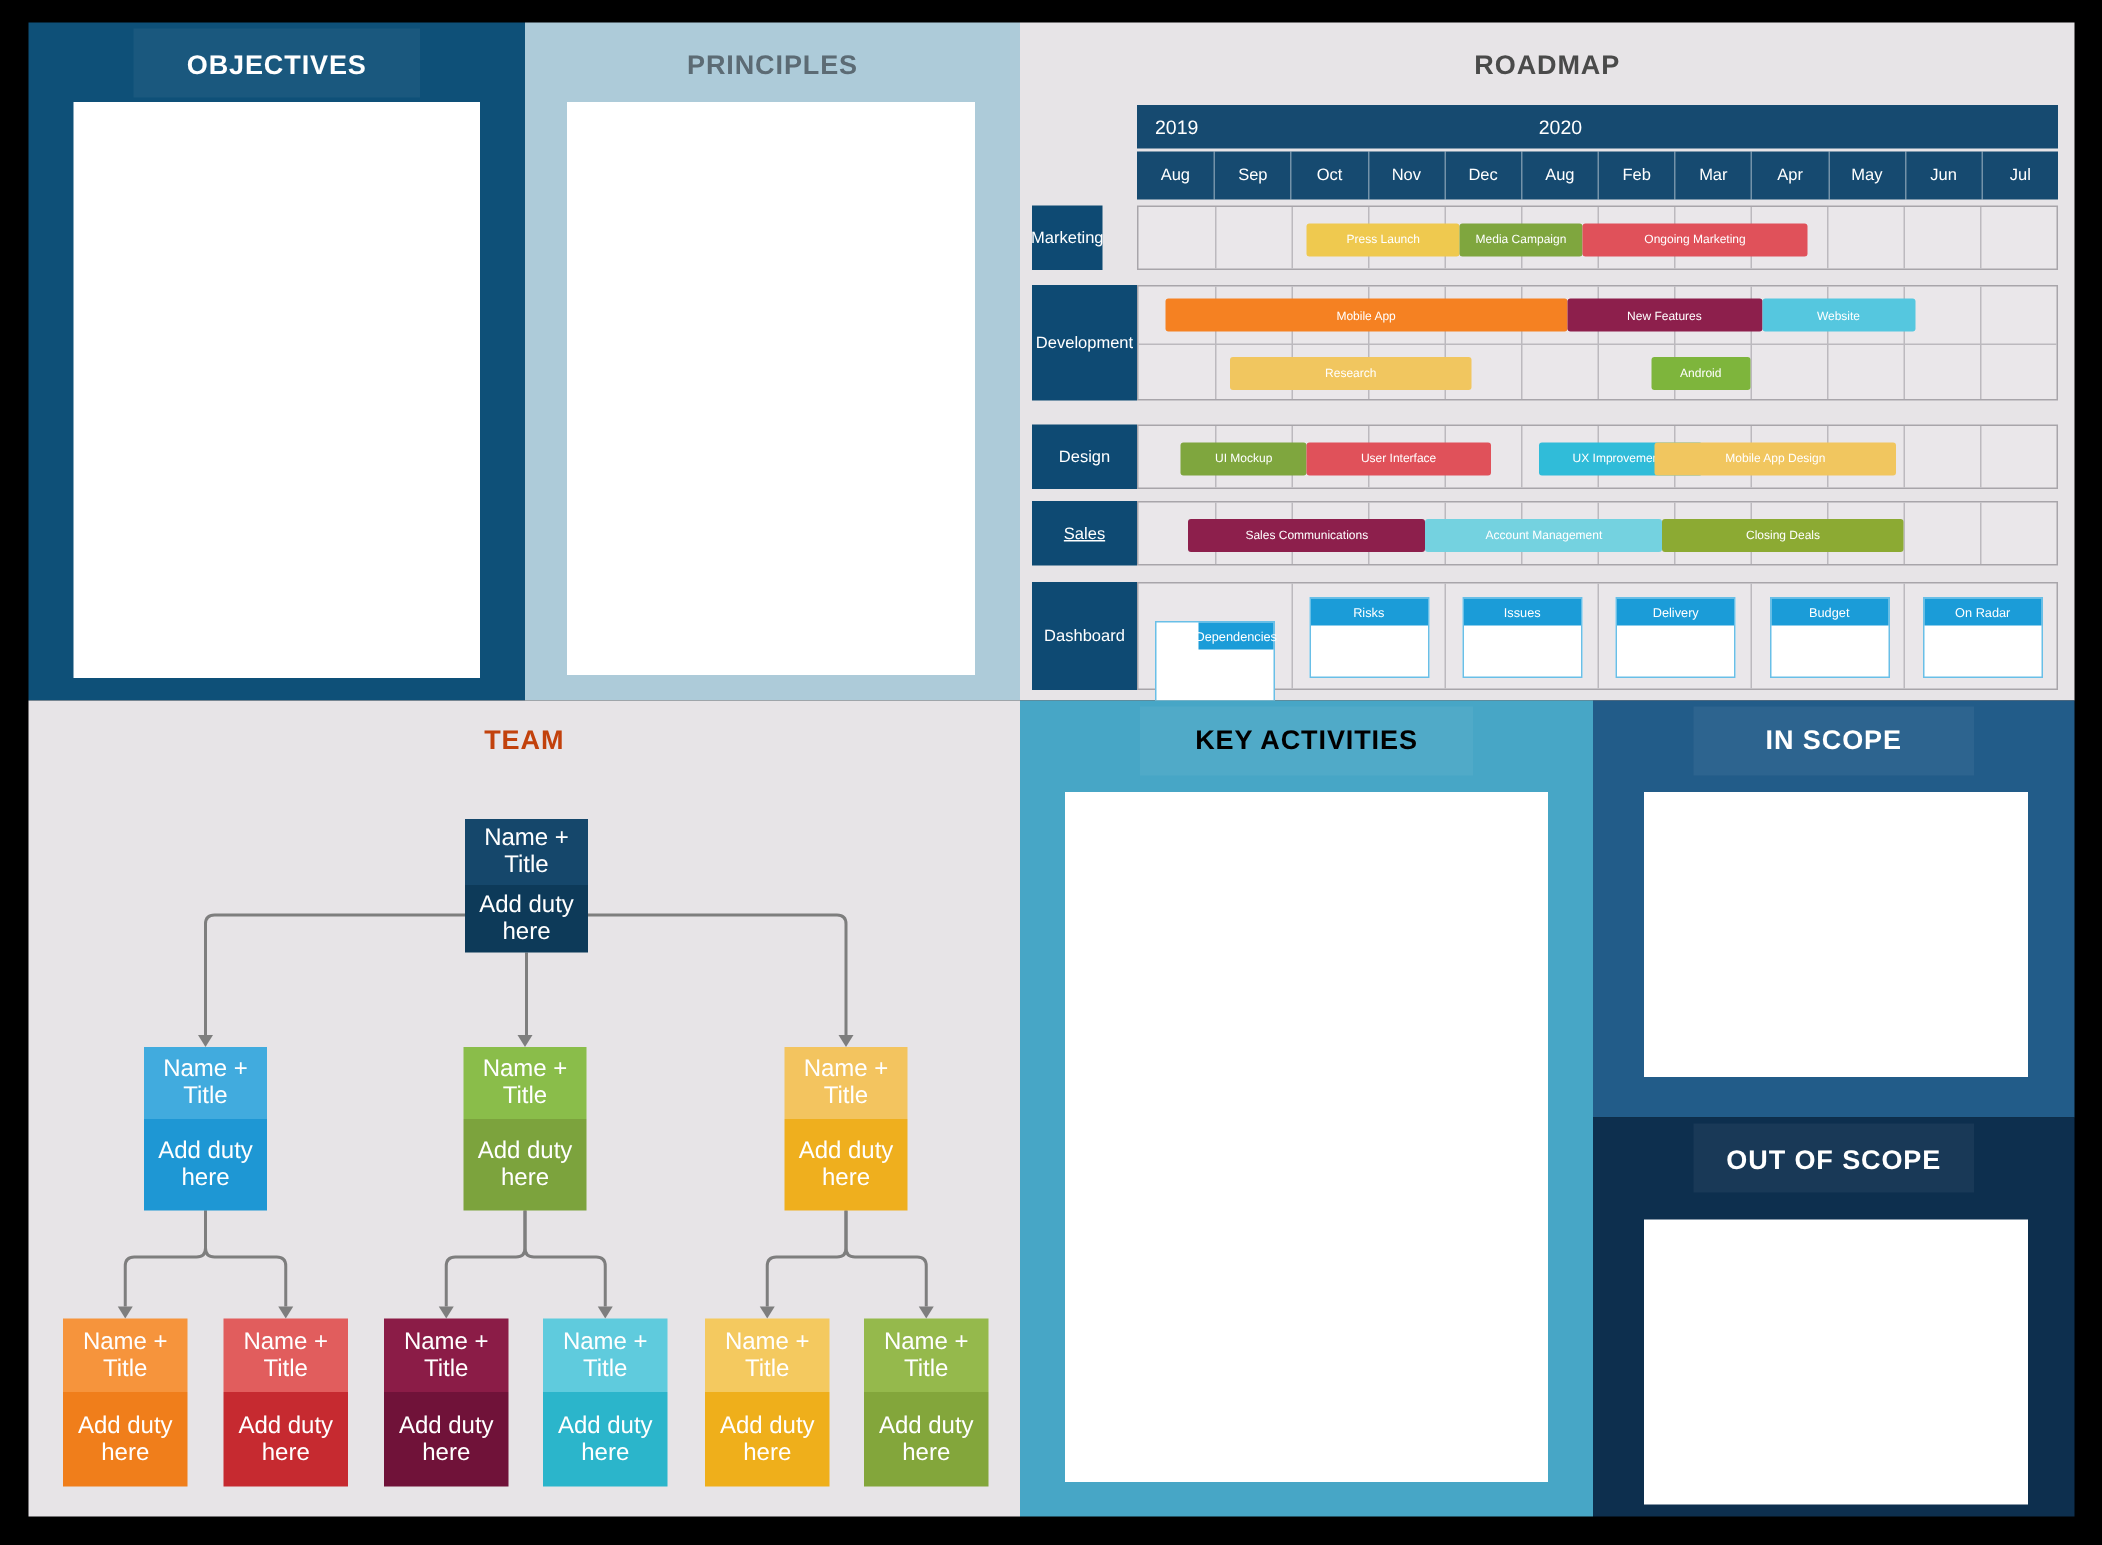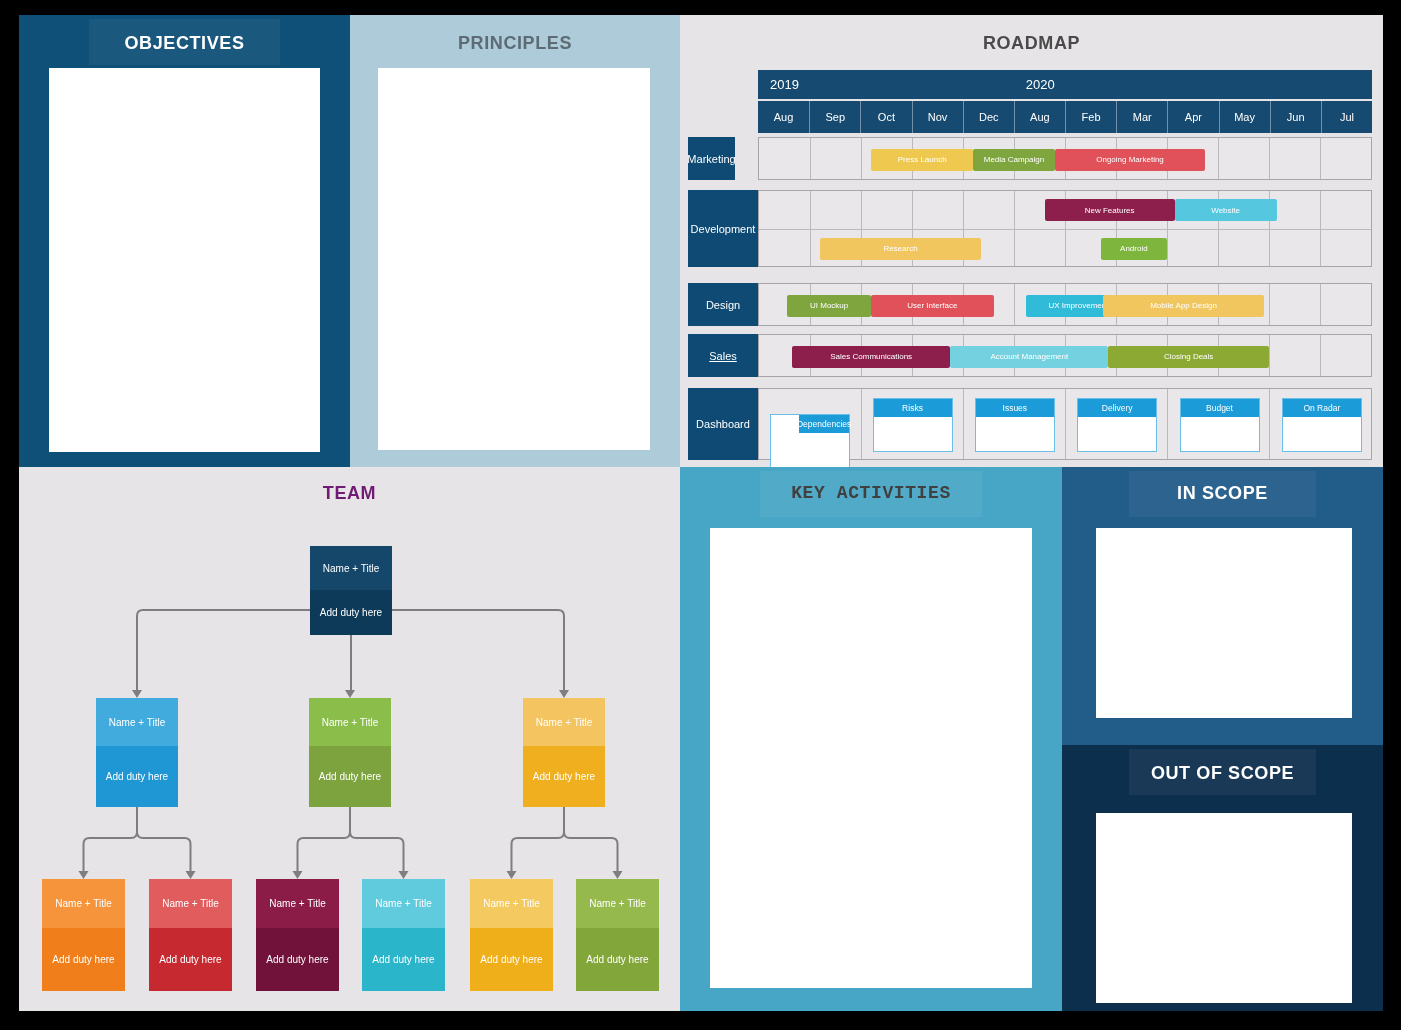--- a/index.html
+++ b/index.html
@@ -26,21 +26,21 @@
   .hline{position:absolute;left:0;right:0;height:1px;background:#BCB9BE;}
   .bar{position:absolute;height:22px;border-radius:2px;color:#fff;font-size:8px;
     display:flex;align-items:center;justify-content:center;overflow:hidden;
     white-space:nowrap;}
   .dash-card{position:absolute;background:#fff;border:1px solid #69BFE7;}
   .dash-card .hd{height:18px;background:#1B9CD8;color:#fff;font-size:8.5px;
     display:flex;align-items:center;justify-content:center;white-space:nowrap;}
   
   .node{position:absolute;color:#fff;text-align:center;}
   .node .nt,.node .nd{display:flex;align-items:center;justify-content:center;
-    font-size:10px;padding:0 4px;}
+    font-size:16px;padding:0 4px;}
   #team-svg{position:absolute;left:0;top:0;}
 </style>
 </head>
 <body>
 
 <div id="stage">
   <div id="poster">
 
     <div class="panel" style="left:0;top:0;width:331px;height:452px;background:#0E5078;">
       <div class="title-glow"></div>
@@ -95,20 +95,21 @@
           <div class="vline" style="left: 25%;"></div>
           <div class="vline" style="left: 33.3333%;"></div>
           <div class="vline" style="left: 41.6667%;"></div>
           <div class="vline" style="left: 50%;"></div>
           <div class="vline" style="left: 58.3333%;"></div>
           <div class="vline" style="left: 66.6667%;"></div>
           <div class="vline" style="left: 75%;"></div>
           <div class="vline" style="left: 83.3333%;"></div>
           <div class="vline" style="left: 91.6667%;"></div>
           <div class="hline" style="top: 50%;"></div>
+          <div class="bar" style="left: 2.91667%; width: 43.75%; top: 8.25px; background: rgb(245, 129, 34);">Mobile App</div>
           <div class="bar" style="left: 46.6667%; width: 21.25%; top: 8.25px; background: rgb(141, 31, 76);">New Features</div>
           <div class="bar" style="left: 67.9167%; width: 16.6667%; top: 8.25px; background: rgb(85, 199, 223);">Website</div>
           <div class="bar" style="left: 10%; width: 26.25%; top: 46.75px; background: rgb(241, 198, 95);">Research</div>
           <div class="bar" style="left: 55.8333%; width: 10.8333%; top: 46.75px; background: rgb(126, 181, 60);">Android</div>
         </div>
         <div class="band" style="left: 78px; top: 268px; width: 614px; height: 43px;">
           <div class="vline" style="left: 8.33333%;"></div>
           <div class="vline" style="left: 16.6667%;"></div>
           <div class="vline" style="left: 25%;"></div>
           <div class="vline" style="left: 33.3333%;"></div>
@@ -167,21 +168,21 @@
         </div>
         <div id="gantt-rows"></div>
     <div class="row-label" style="left: 8px; top: 122px; width: 47px; height: 43px;">Marketing</div>
         <div class="row-label" style="left: 8px; top: 175px; width: 70px; height: 77px;">Development</div>
         <div class="row-label" style="left: 8px; top: 268px; width: 70px; height: 43px;">Design</div>
         <div class="row-label" style="left: 8px; top: 319px; width: 70px; height: 43px; text-decoration: underline;">Sales</div>
         <div class="row-label" style="left: 8px; top: 373px; width: 70px; height: 72px;">Dashboard</div>
       </div>
 
     <div class="panel" id="team-panel" style="left:0;top:452px;width:661px;height:544px;background:#E7E4E7;">
-      <div class="panel-title" style="top:16px;color:#701a75;">TEAM</div>
+      <div class="panel-title" style="top:16px;color:#c2410c;">TEAM</div>
       <svg id="team-svg" width="661" height="544" viewBox="0 0 661 544">
           <path d="M 332 168 V 223" fill="none" stroke="#7E7E7E" stroke-width="2"></path>
           <polygon points="326,223 336,223 331,231" fill="#7E7E7E"></polygon>
           <path d="M 291 143 H 124 Q 118 143 118 149 V 223" fill="none" stroke="#7E7E7E" stroke-width="2"></path>
           <polygon points="113,223 123,223 118,231" fill="#7E7E7E"></polygon>
           <path d="M 373 143 H 539 Q 545 143 545 149 V 223" fill="none" stroke="#7E7E7E" stroke-width="2"></path>
           <polygon points="540,223 550,223 545,231" fill="#7E7E7E"></polygon>
           <path d="M 118 340 V 365 Q 118 371 112 371 H 70.5 Q 64.5 371 64.5 377 V 404" fill="none" stroke="#7E7E7E" stroke-width="2"></path>
           <polygon points="59.5,404 69.5,404 64.5,412" fill="#7E7E7E"></polygon>
           <path d="M 118 340 V 365 Q 118 371 124 371 H 165.5 Q 171.5 371 171.5 377 V 404" fill="none" stroke="#7E7E7E" stroke-width="2"></path>
@@ -234,21 +235,21 @@
           </div>
           <div class="node" style="left: 557px; top: 412px; width: 83px; height: 112px;">
             <div class="nt" style="height: 49px; background: rgb(149, 185, 76);">Name + Title</div>
             <div class="nd" style="height: 63px; background: rgb(131, 166, 59);">Add duty here</div>
           </div>
         </div>
     </div>
 
     <div class="panel" style="left:661px;top:452px;width:382px;height:544px;background:#47A6C6;">
       <div class="title-glow"></div>
-      <div class="panel-title" style="top:16px;color:#404040;font-family:Liberation Mono, monospace;">KEY ACTIVITIES</div>
+      <div class="panel-title" style="top:16px;color:#000000;">KEY ACTIVITIES</div>
       <div class="white-box" style="left:30px;top:61px;width:322px;height:460px;"></div>
     </div>
 
     <div class="panel" style="left:1043px;top:452px;width:321px;height:278px;background:#225C89;">
       <div class="title-glow"></div>
       <div class="panel-title" style="top:16px;color:#FFFFFF;">IN SCOPE</div>
       <div class="white-box" style="left:34px;top:61px;width:256px;height:190px;"></div>
     </div>
 
     <div class="panel" style="left:1043px;top:730px;width:321px;height:266px;background:#0D2F4E;">

